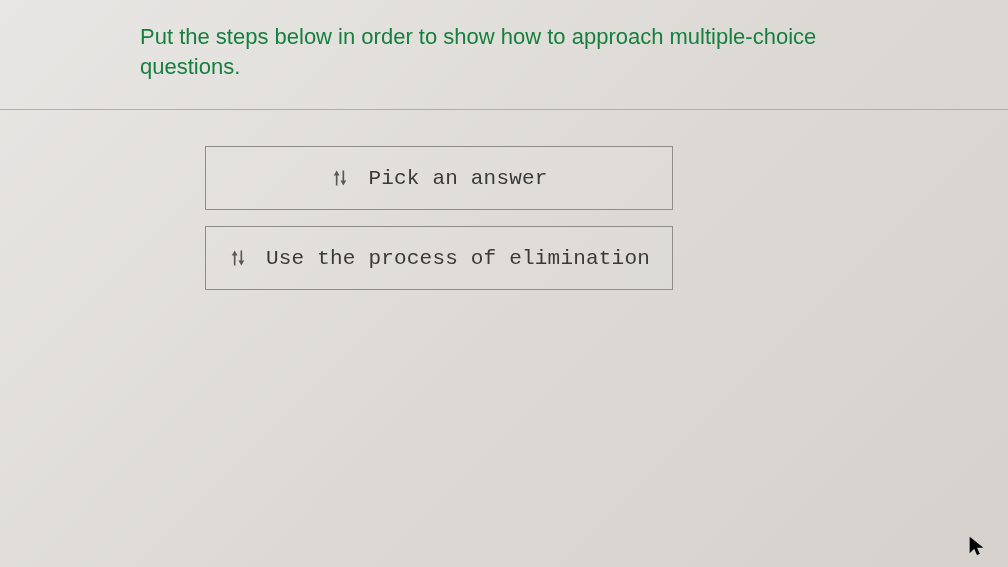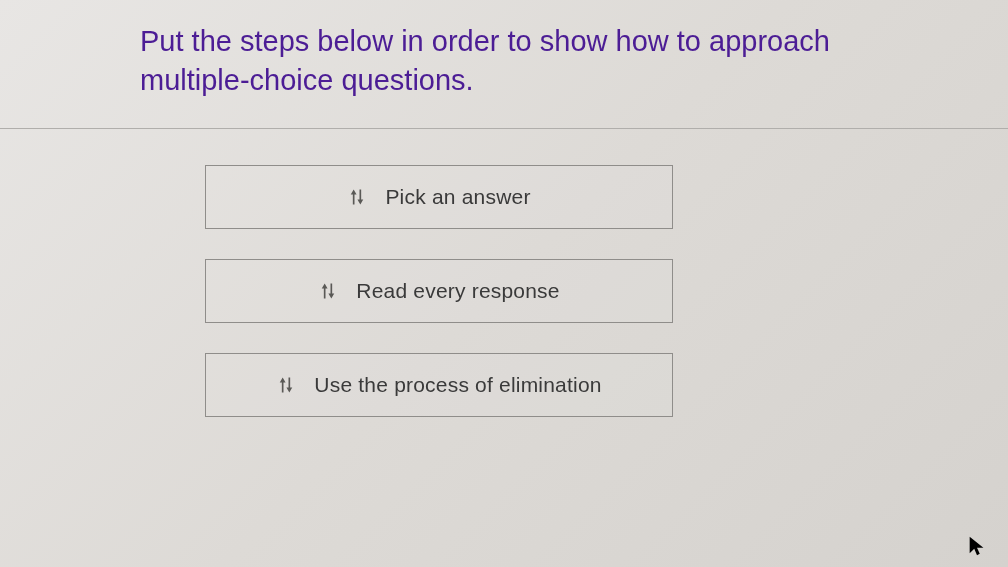--- a/index.html
+++ b/index.html
@@ -11,36 +11,37 @@
       width: 1008px;
       height: 567px;
       background: linear-gradient(135deg, #e8e6e4 0%, #dddad6 50%, #d5d2ce 100%);
       font-family: Arial, Helvetica, sans-serif;
       color: #2a2a2a;
       overflow: hidden;
       position: relative;
     }
     .prompt {
       padding: 22px 0 0 140px;
-      font-size: 29px;
+      font-size: 22px;
       line-height: 1.35;
-      color: #4c1d95;
+      color: #15803d;
       max-width: 870px;
     }
     .divider {
       margin: 28px 0 0 0;
       border: none;
       border-top: 1px solid #b0aeab;
       width: 100%;
     }
     .items-wrap {
       padding: 36px 16px 0 205px;
       display: flex;
       flex-direction: column;
-      gap: 30px;
+      gap: 16px;
+      font-family: Liberation Mono, monospace;
     }
     .order-item {
       width: 468px;
       height: 64px;
       border: 1.5px solid #8f8d8a;
       background: rgba(255,255,255,0.05);
       display: flex;
       align-items: center;
       justify-content: center;
       gap: 18px;
@@ -81,29 +82,20 @@
     <span class="sort-icon">
       <svg viewBox="0 0 24 24" width="20" height="20" fill="currentColor">
         <path d="M8 3 L4.5 9 L7 9 L7 21 L9 21 L9 9 L11.5 9 Z"></path>
         <path d="M16 21 L19.5 15 L17 15 L17 3 L15 3 L15 15 L12.5 15 Z"></path>
       </svg>
     </span>
     <span class="item-label">Pick an answer</span>
   </div>
 
 
-  <div class="order-item">
-    <span class="sort-icon">
-      <svg viewBox="0 0 24 24" width="20" height="20" fill="currentColor">
-        <path d="M8 3 L4.5 9 L7 9 L7 21 L9 21 L9 9 L11.5 9 Z"></path>
-        <path d="M16 21 L19.5 15 L17 15 L17 3 L15 3 L15 15 L12.5 15 Z"></path>
-      </svg>
-    </span>
-    <span class="item-label">Read every response</span>
-  </div>
 
   <div class="order-item">
     <span class="sort-icon">
       <svg viewBox="0 0 24 24" width="20" height="20" fill="currentColor">
         <path d="M8 3 L4.5 9 L7 9 L7 21 L9 21 L9 9 L11.5 9 Z"></path>
         <path d="M16 21 L19.5 15 L17 15 L17 3 L15 3 L15 15 L12.5 15 Z"></path>
       </svg>
     </span>
     <span class="item-label">Use the process of elimination</span>
   </div>

